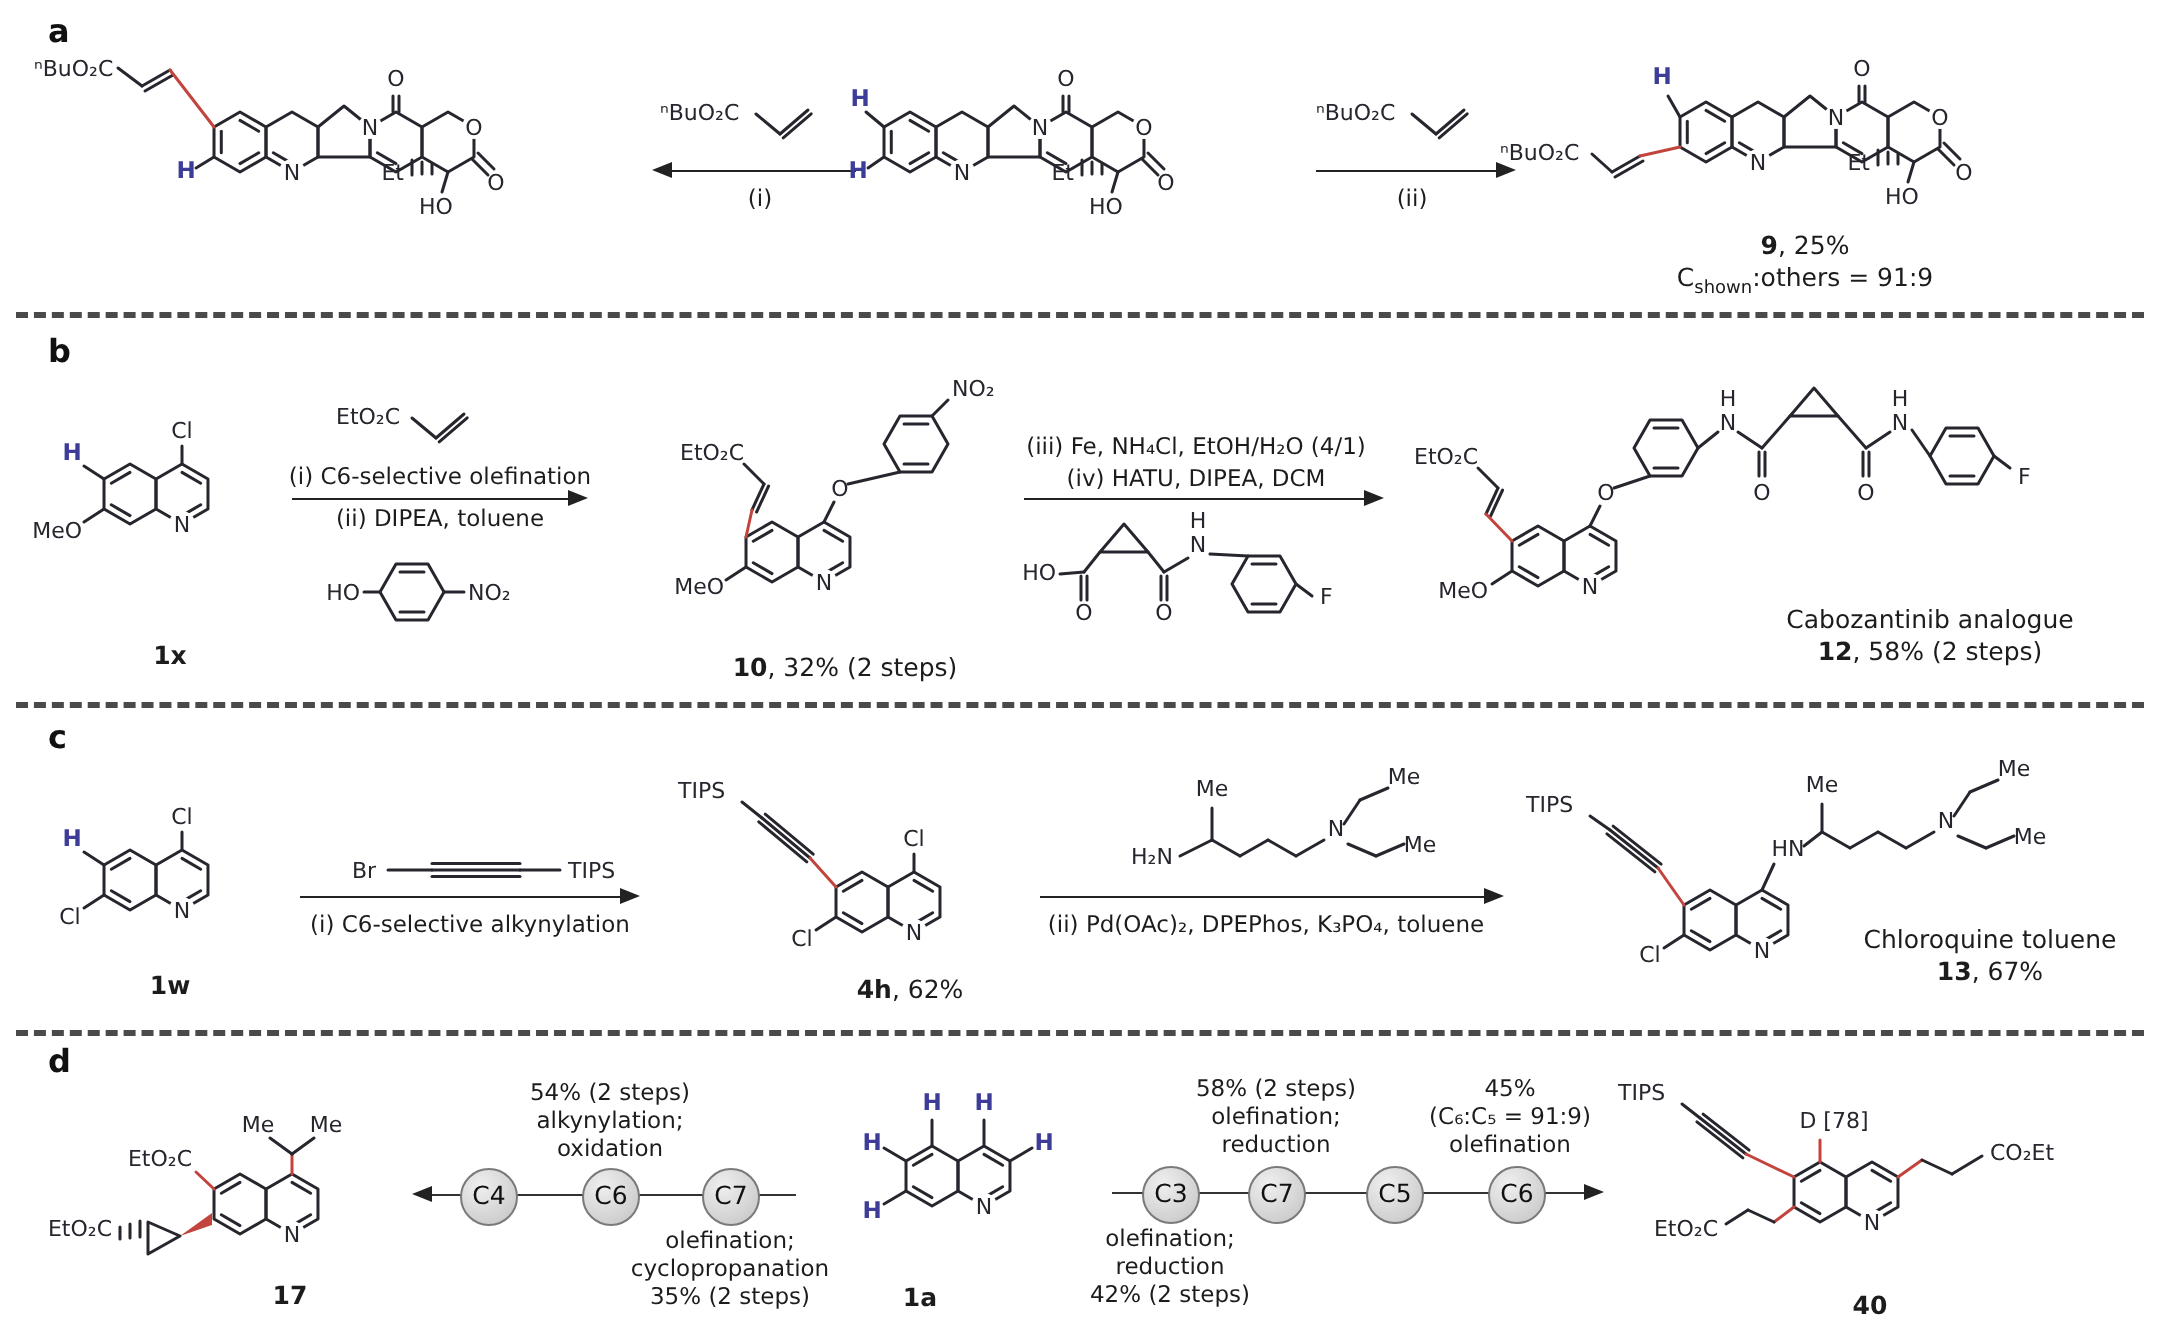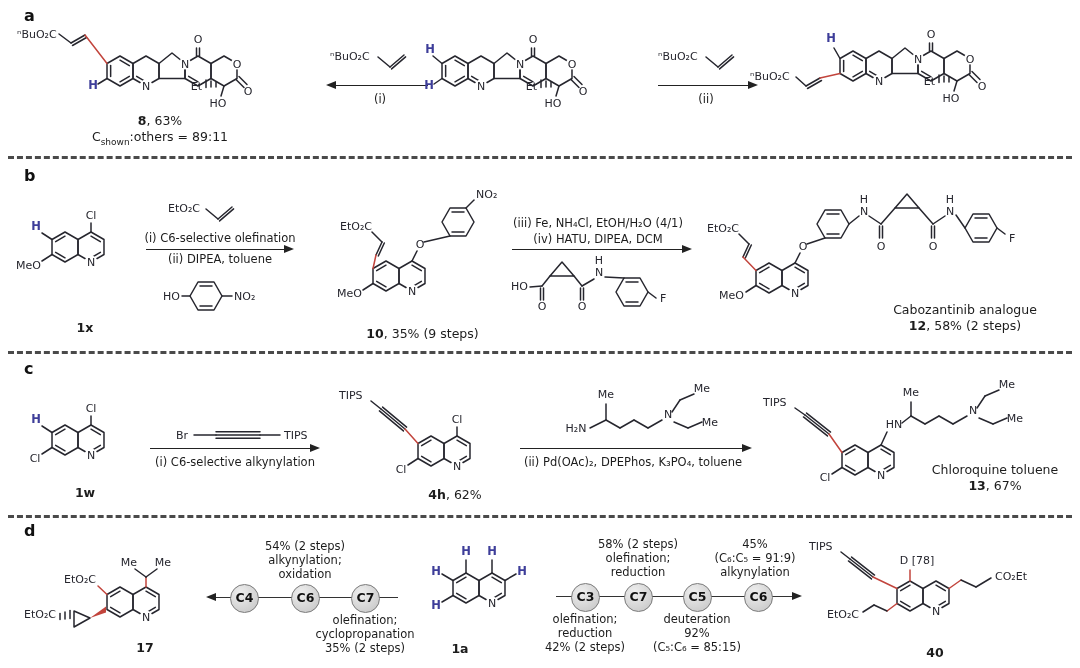--- a/index.html
+++ b/index.html
@@ -10,21 +10,21 @@
   .sep{height:0;border-top:3px dashed #4a4a4a;width:1064px;left:8px;}
   .aline{height:0;border-top:1.5px solid #222;}
   .headL{width:0;height:0;border-top:4.5px solid transparent;border-bottom:4.5px solid transparent;border-right:10px solid #222;}
   .headR{width:0;height:0;border-top:4.5px solid transparent;border-bottom:4.5px solid transparent;border-left:10px solid #222;}
   .t{font-size:11.5px;line-height:14px;text-align:center;color:#1c1c1c;}
   .cap{font-size:12.5px;line-height:16px;text-align:center;color:#1c1c1c;}
   .cap b{font-weight:bold;}
   sub{font-size:9px;}
   .cnode{width:27px;height:27px;border-radius:50%;border:1px solid #7a7a7a;
          background:radial-gradient(circle at 35% 30%, #efefef, #c3c3c3);
-         font-size:12.5px;font-weight:bold;text-align:center;line-height:25px;color:#111;}
+         font-size:12.5px;font-weight:normal;text-align:center;line-height:25px;color:#111;}
   .rline{height:0;border-top:1.5px solid #333;}
   
   .mol polygon{fill:none;stroke:#26262e;stroke-width:1.5;stroke-linejoin:round;}
   .mol line{stroke:#26262e;stroke-width:1.5;stroke-linecap:round;}
   .mol .rd{stroke:#c2443c;}
   .mol .rdf{fill:#c2443c;stroke:none;}
   .mol .wm{fill:#ffffff;stroke:none;}
   .mol text{font-size:11px;fill:#26262e;font-family:"DejaVu Sans",sans-serif;}
   .mol .hb{fill:#3d3d99;font-weight:bold;font-size:11.5px;}
 </style>
@@ -78,24 +78,20 @@
     <text x="131" y="76" text-anchor="middle">N</text>
     <text x="170" y="53.5" text-anchor="middle">N</text>
     <text x="222" y="53.5" text-anchor="middle">O</text>
     <text x="183" y="29" text-anchor="middle">O</text>
     <text x="233" y="81" text-anchor="middle">O</text>
     <text x="187" y="76" text-anchor="end">Et</text>
     <text x="203" y="93" text-anchor="middle">HO</text>
     <text x="2" y="24">ⁿBuO₂C</text>
     <text x="78" y="75" class="hb" text-anchor="middle">H</text>
   </svg>
-  <div class="abs cap" style="left:60px;top:113px;width:200px">
-    <b>8</b><span>, 63%</span><br>
-    <span>C</span><sub>shown</sub><span>:others = 89:11</span>
-  </div>
 
   <svg class="abs mol" style="left:328px;top:42px" width="120" height="36">
     <text x="2" y="18">ⁿBuO₂C</text>
     <line x1="50" y1="15" x2="62" y2="25"></line>
     <line x1="62" y1="25" x2="76" y2="13"></line>
       <line x1="63.6" y1="26.9" x2="77.6" y2="14.9"></line>
   </svg>
   <div class="abs aline" style="left:334px;top:85px;width:94px"></div>
   <div class="abs headL" style="left:326px;top:81px"></div>
   <div class="abs t" style="left:350px;top:92px;width:60px">(i)</div>
@@ -187,20 +183,24 @@
     <text x="131" y="71" text-anchor="middle">N</text>
     <text x="170" y="48.5" text-anchor="middle">N</text>
     <text x="222" y="48.5" text-anchor="middle">O</text>
     <text x="183" y="24" text-anchor="middle">O</text>
     <text x="234" y="76" text-anchor="middle">O</text>
     <text x="187" y="71" text-anchor="end">Et</text>
     <text x="203" y="88" text-anchor="middle">HO</text>
     <text x="2" y="66">ⁿBuO₂C</text>
     <text x="83" y="28" class="hb" text-anchor="middle">H</text>
   </svg>
+  <div class="abs cap" style="left:795px;top:115px;width:215px">
+    <b>9</b><span>, 25%</span><br>
+    <span>C</span><sub>shown</sub><span>:others = 91:9</span>
+  </div>
 
   <svg class="abs mol" style="left:15px;top:192px" width="135" height="120">
     <polygon points="50,40 62.99,47.5 62.99,62.5 50,70 37.01,62.5 37.01,47.5"></polygon>
       <g>
         <line x1="50" y1="65.8" x2="40.6472" y2="60.4"></line>
         <line x1="40.6472" y1="49.6" x2="50" y2="44.2"></line>
       </g>
     <polygon points="76,40 88.99,47.5 88.99,62.5 76,70 63.01,62.5 63.01,47.5"></polygon>
       <g>
         <line x1="76" y1="44.2" x2="85.3528" y2="49.6"></line>
@@ -260,21 +260,21 @@
     <line x1="86" y1="66" x2="112" y2="60"></line>
     <line x1="128" y1="32" x2="136" y2="24"></line>
     <circle class="wm" cx="74" cy="115" r="6.5"></circle>
     <text x="74" y="119" text-anchor="middle">N</text>
     <text x="82" y="72" text-anchor="middle">O</text>
     <text x="24" y="121" text-anchor="end">MeO</text>
     <text x="2" y="54">EtO₂C</text>
     <text x="138" y="22">NO₂</text>
   </svg>
   <div class="abs cap" style="left:330px;top:326px;width:185px">
-    <b>10</b><span>, 35% (9 steps)</span>
+    <b>10</b><span>, 32% (2 steps)</span>
   </div>
 
   <div class="abs t" style="left:498px;top:216px;width:200px">(iii) Fe, NH₄Cl, EtOH/H₂O (4/1)</div>
   <div class="abs t" style="left:498px;top:232px;width:200px">(iv) HATU, DIPEA, DCM</div>
   <div class="abs aline" style="left:512px;top:249px;width:172px"></div>
   <div class="abs headR" style="left:682px;top:245px"></div>
   <svg class="abs mol" style="left:502px;top:252px" width="200" height="95">
     <polygon points="60,10 48,24 72,24"></polygon>
     <line x1="48" y1="24" x2="40" y2="34"></line>
       <line x1="72" y1="24" x2="80" y2="34"></line>
@@ -556,31 +556,26 @@
   <div class="abs cnode" style="left:683px;top:583px">C5</div>
   <div class="abs cnode" style="left:744px;top:583px">C6</div>
   <div class="abs t" style="left:563px;top:537px;width:150px">
     <span>58% (2 steps)</span><br>
     <span>olefination;</span><br>
     <span>reduction</span>
   </div>
   <div class="abs t" style="left:680px;top:537px;width:150px">
     <span>45%</span><br>
     <span>(C₆:C₅ = 91:9)</span><br>
-    <span>alkynylation</span>
+    <span>olefination</span>
   </div>
   <div class="abs t" style="left:510px;top:612px;width:150px">
     <span>olefination;</span><br>
     <span>reduction</span><br>
     <span>42% (2 steps)</span>
-  </div>
-  <div class="abs t" style="left:622px;top:612px;width:150px">
-    <span>deuteration</span><br>
-    <span>92%</span><br>
-    <span>(C₅:C₆ = 85:15)</span>
   </div>
 
   <svg class="abs mol" style="left:795px;top:522px" width="285" height="135">
     <polygon points="115,59 127.99,66.5 127.99,81.5 115,89 102.01,81.5 102.01,66.5"></polygon>
       <g>
         <line x1="115" y1="84.8" x2="105.6472" y2="79.4"></line>
         <line x1="105.6472" y1="68.6" x2="115" y2="63.2"></line>
       </g>
     <polygon points="141,59 153.99,66.5 153.99,81.5 141,89 128.01,81.5 128.01,66.5"></polygon>
       <g>

